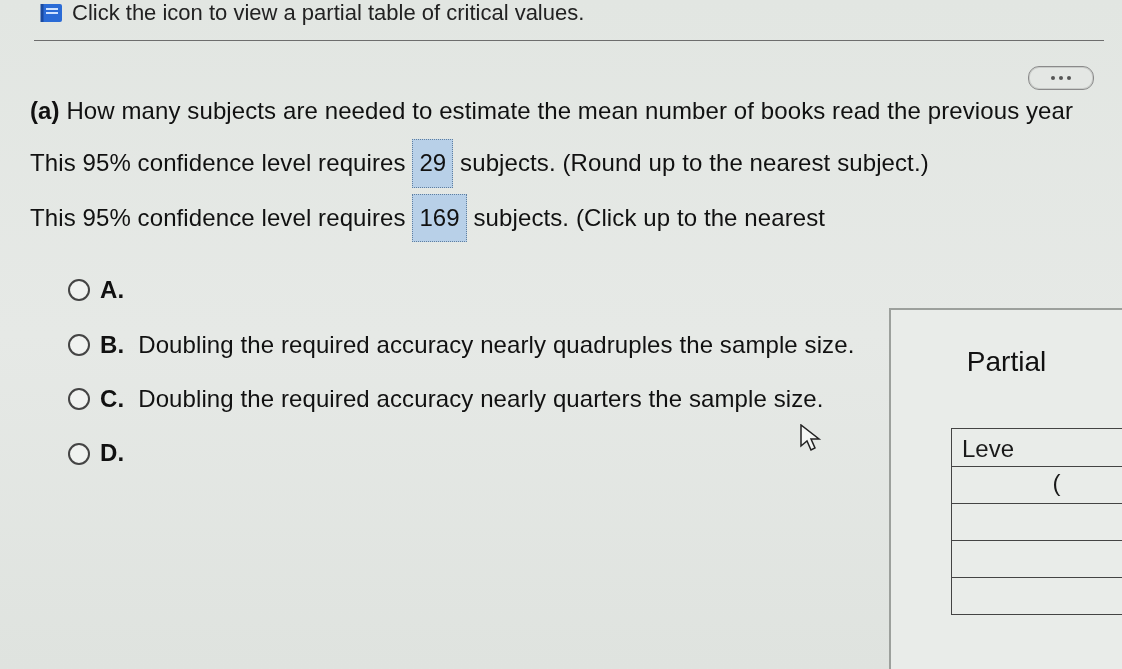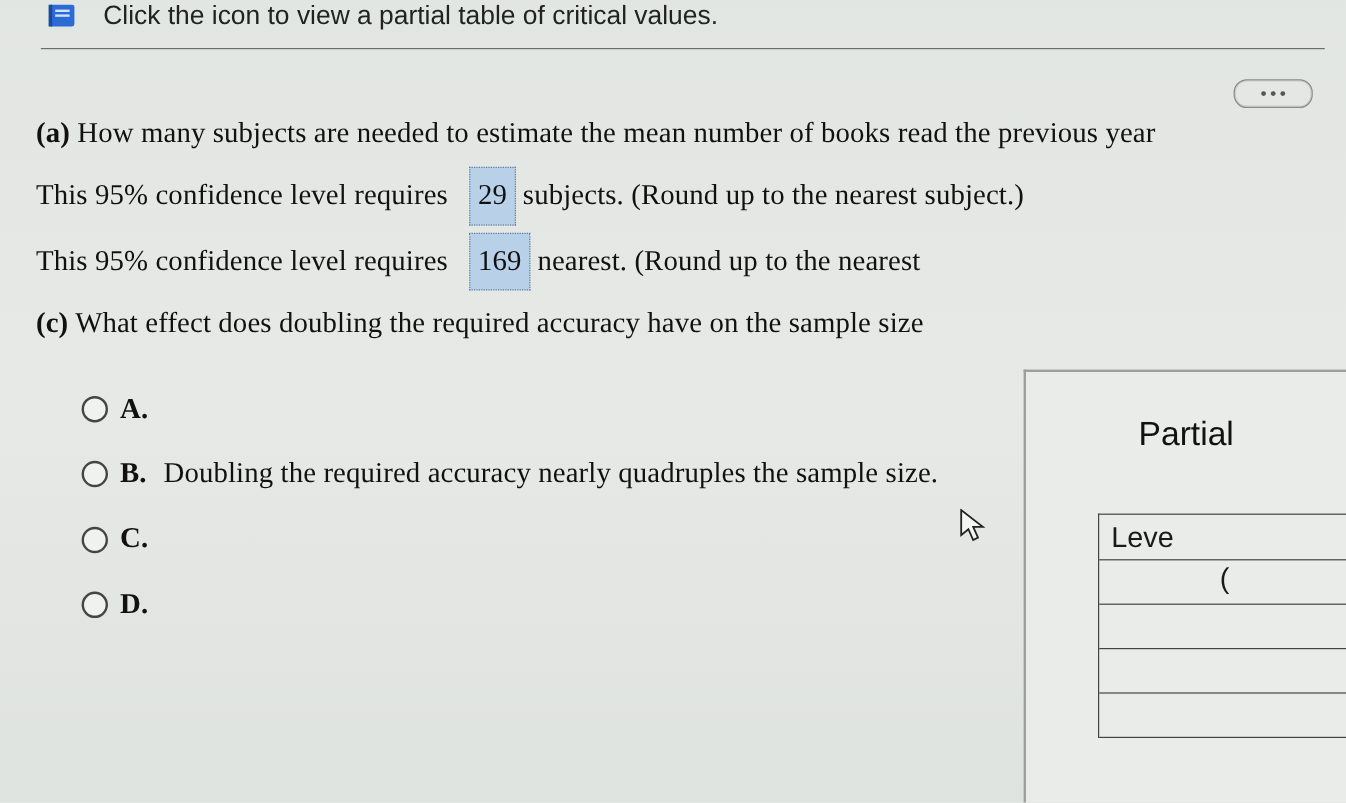--- a/index.html
+++ b/index.html
@@ -16,21 +16,21 @@
     position: relative;
     width: 1122px;
     height: 669px;
     background: linear-gradient(180deg, #e2e6e2 0%, #e6e9e6 50%, #dfe3df 100%);
     padding: 0 0 0 0;
     box-sizing: border-box;
   }
   .top-link {
     display: flex;
     align-items: center;
-    gap: 20px;
+    gap: 6px;
     padding: 0 0 14px 40px;
     font-size: 22px;
     color: #222;
   }
   .book-icon {
     width: 26px;
     height: 22px;
     display: inline-block;
     position: relative;
   }
@@ -57,43 +57,41 @@
   }
   .ellipsis-btn span.dot {
     width: 4px; height: 4px; background:#555; border-radius:50%;
   }
   .content {
     padding: 48px 0 0 30px;
     font-size: 24px;
     line-height: 1.85;
     color: #111;
     letter-spacing: 0.1px;
-    font-family: Liberation Serif, serif;
   }
   .content p { margin: 0 0 6px 0; }
   .bold { font-weight: bold; }
   .answer-box {
     display: inline-block;
     background: #b8d0e8;
     padding: 1px 6px;
     border: 1px dotted #5f7fa0;
     font-weight: normal;
-    margin-left: 12px;
   }
   .cursor {
     position: absolute;
     left: 800px;
     top: 424px;
     pointer-events: none;
   }
   .popup {
     position: absolute;
     right: 0;
     top: 308px;
-    width: 269px;
+    width: 233px;
     height: 361px;
     background: #e9ece9;
     border: 2px solid #9ca09c;
     border-right: none;
     border-bottom: none;
     box-sizing: border-box;
   }
   .popup-title {
     text-align: center;
     font-size: 28px;
@@ -179,41 +177,38 @@
     </p>
     <p>
       <span>This 95% confidence level requires</span>
       <span class="answer-box">29</span>
       <span>subjects. (Round up to the nearest subject.)</span>
     </p>
 
     <p>
       <span>This 95% confidence level requires</span>
       <span class="answer-box">169</span>
-      <span>nearest. (Round up to the nearest</span>
+      <span>subjects. (Click up to the nearest</span>
     </p>
 
-    <p>
-      <span class="bold">(c)</span>
-      <span>What effect does doubling the required accuracy have on the sample size</span>
-    </p>
 
     <div class="options">
       <div class="option">
         <span class="radio"></span>
         <span class="opt-letter">A.</span>
       </div>
       <div class="option">
         <span class="radio"></span>
         <span class="opt-letter">B.</span>
         <span>Doubling the required accuracy nearly quadruples the sample size.</span>
       </div>
       <div class="option">
         <span class="radio"></span>
         <span class="opt-letter">C.</span>
+        <span>Doubling the required accuracy nearly quarters the sample size.</span>
       </div>
       <div class="option">
         <span class="radio"></span>
         <span class="opt-letter">D.</span>
       </div>
     </div>
   </div>
 
   <div class="cursor">
     <svg width="22" height="28" viewBox="0 0 22 28">

